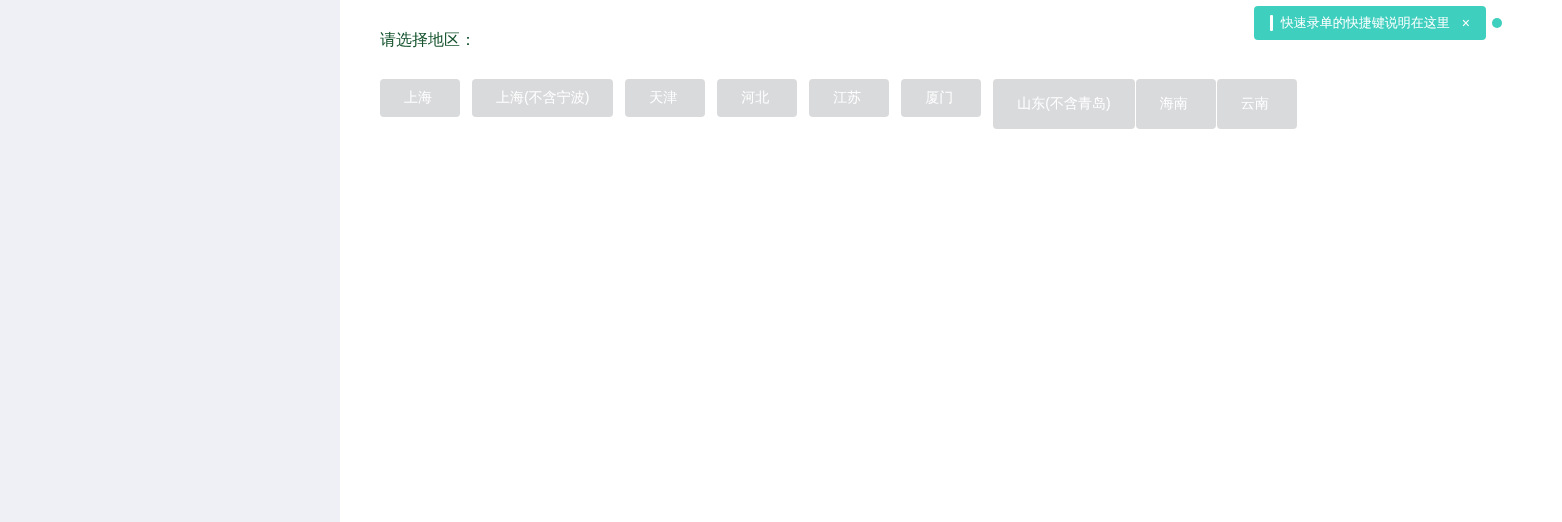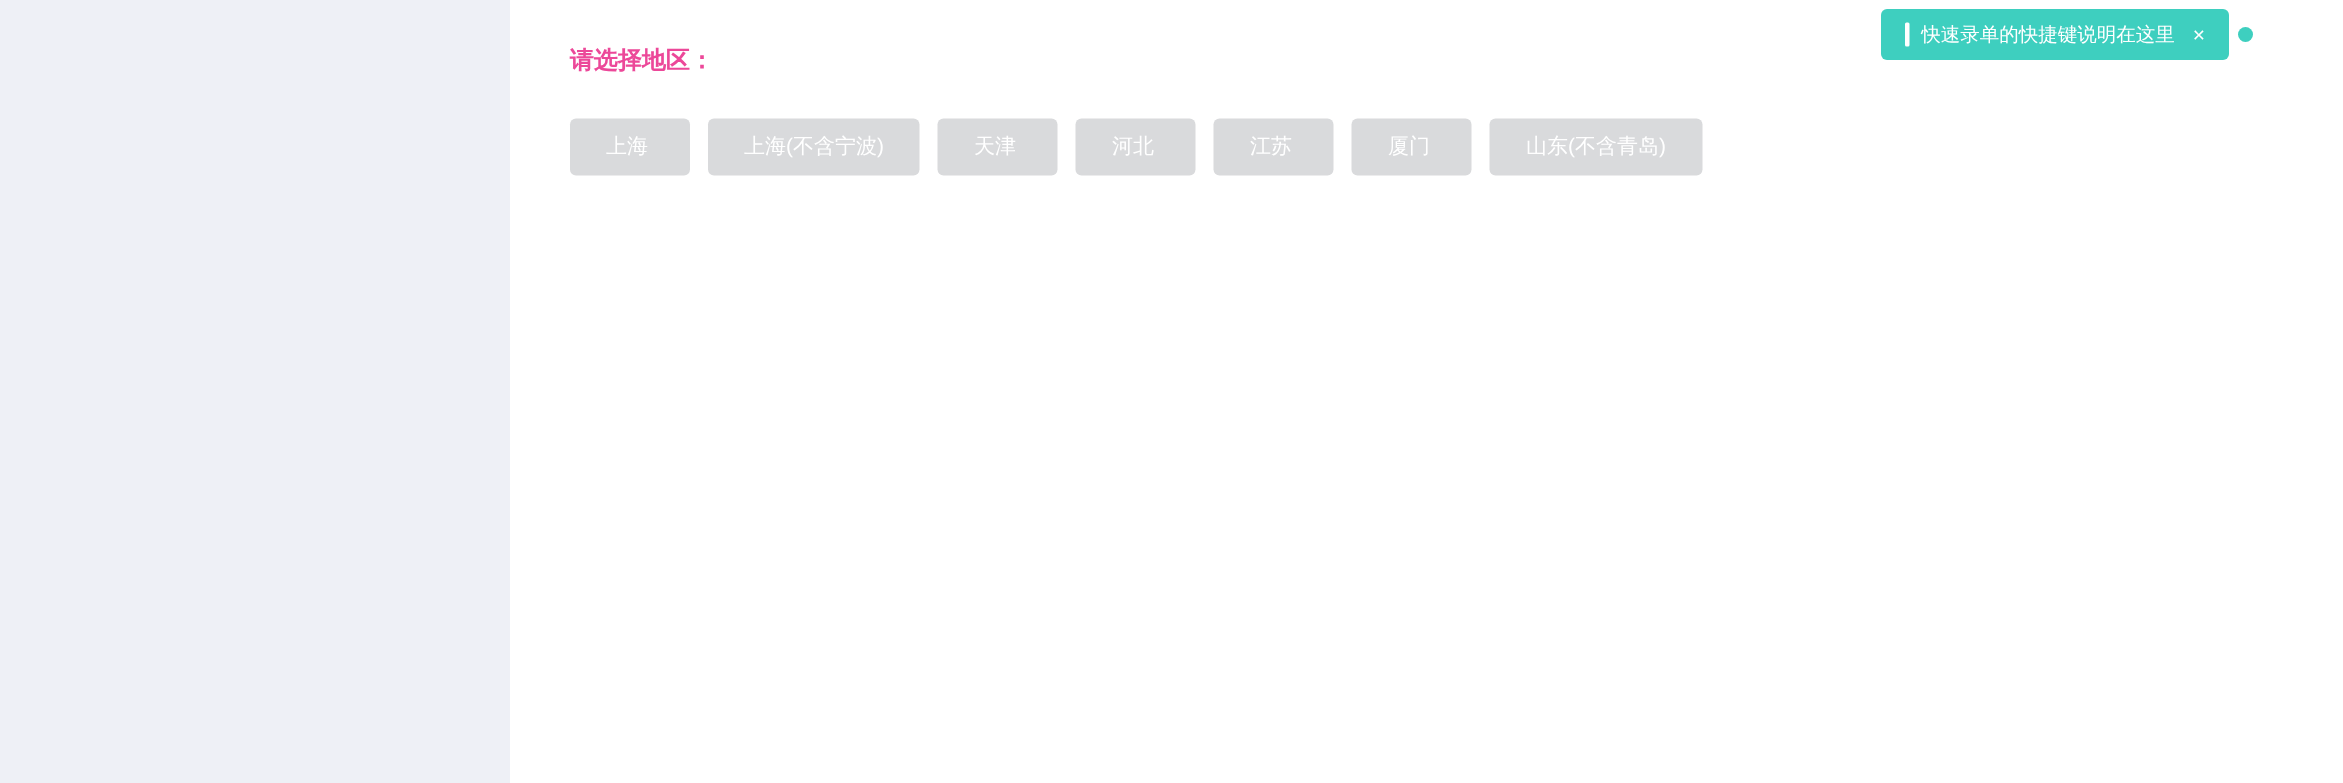--- a/index.html
+++ b/index.html
@@ -31,23 +31,23 @@
       left: 340px;
       top: 0;
       right: 0;
       bottom: 0;
       background: #ffffff;
       padding: 30px 40px;
     }
 
     .page-title {
       font-size: 16px;
-      color: #ec4899;
+      color: #14532d;
       margin-bottom: 28px;
-      font-weight: bold;
+      font-weight: normal;
     }
 
     .region-buttons {
       display: flex;
       flex-wrap: wrap;
       gap: 12px;
     }
 
     .region-btn {
       background: #d9dadc;
@@ -108,21 +108,20 @@
 
     .row-1 {
       display: flex;
       gap: 12px;
       margin-bottom: 12px;
     }
 
     .row-2 {
       display: flex;
       gap: 1px;
-      flex-direction: column;
     }
   </style>
 </head>
 <body>
 
 <div class="sidebar"></div>
 
 <div class="main-content">
   <div class="page-title">请选择地区：</div>
 
@@ -130,20 +129,22 @@
     <div class="row-1">
     <button class="region-btn">上海</button>
         <button class="region-btn">上海(不含宁波)</button>
         <button class="region-btn">天津</button>
         <button class="region-btn">河北</button>
         <button class="region-btn">江苏</button>
         <button class="region-btn">厦门</button>
       </div>
     <div class="row-2">
     <button class="region-btn">山东(不含青岛)</button>
+        <button class="region-btn">海南</button>
+        <button class="region-btn">云南</button>
       </div>
   </div>
 </div>
 
 <div class="tooltip-container">
   <div class="tooltip-bubble">
     <span class="bar-icon"></span>
     <span>快速录单的快捷键说明在这里</span>
     <span class="close-x">×</span>
   </div>

